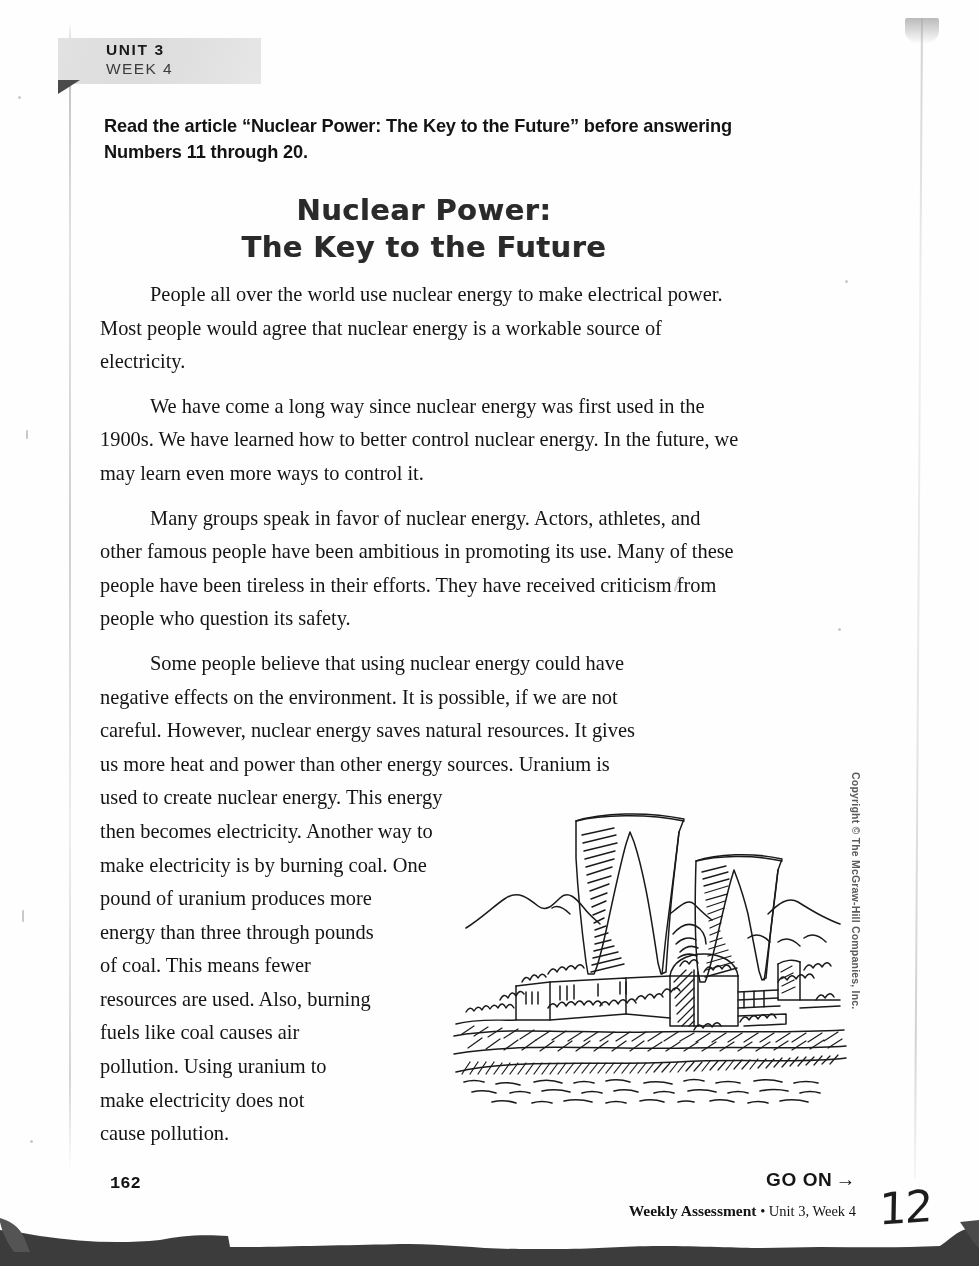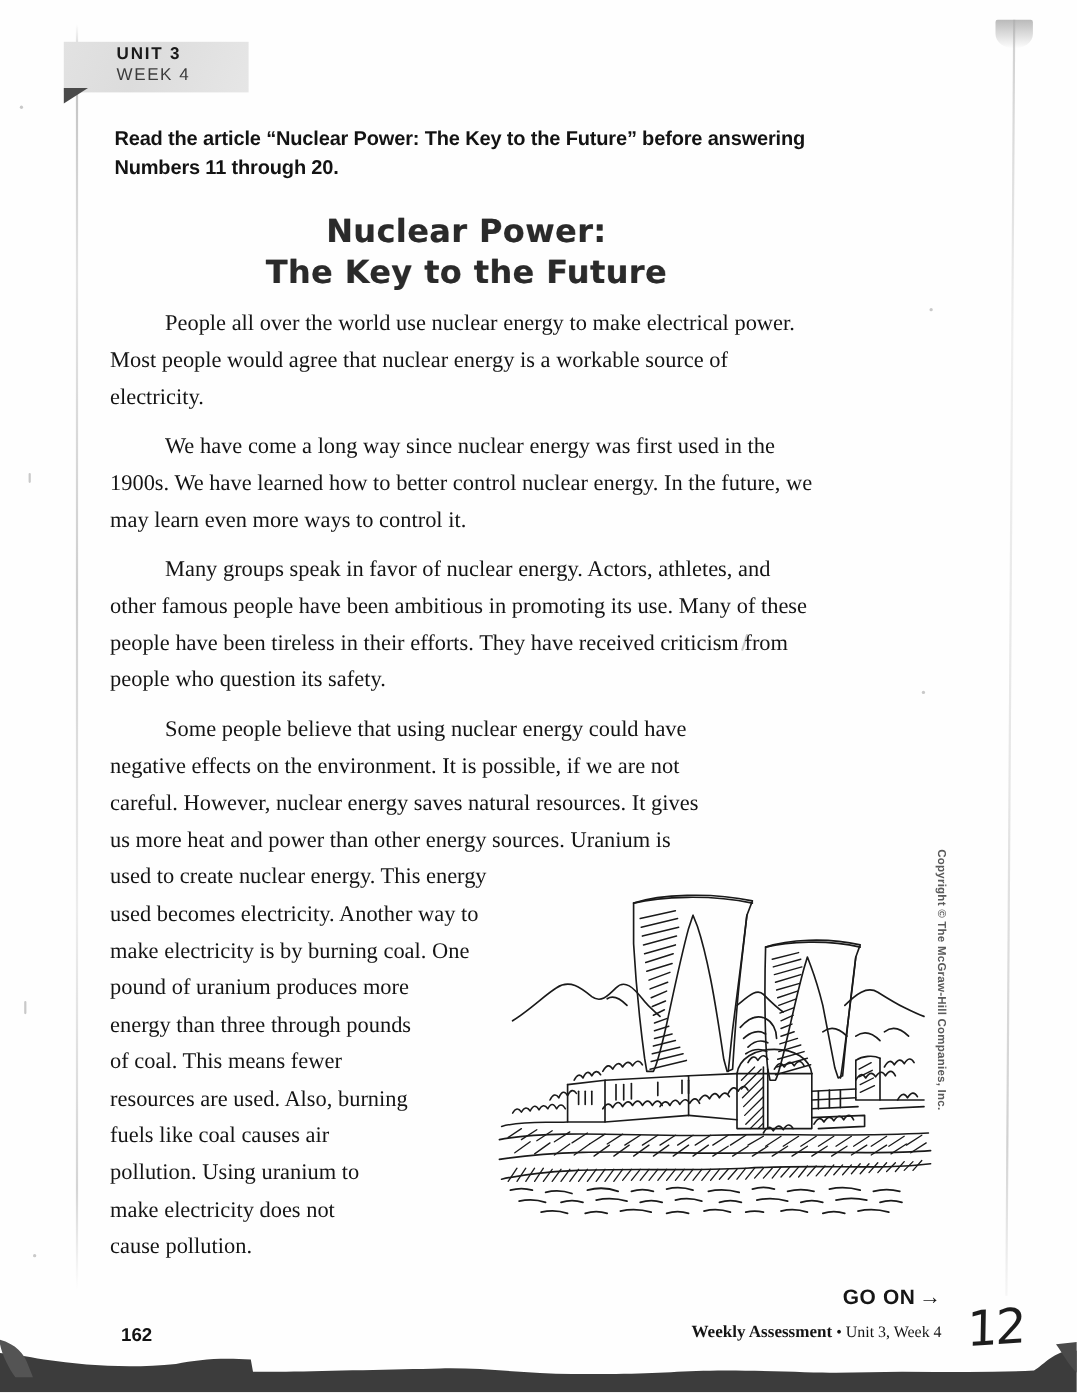--- a/index.html
+++ b/index.html
@@ -72,20 +72,21 @@
   }
 
   
   .unit-banner {
     position: absolute;
     left: 58px;
     top: 38px;
     width: 168px;
     height: 46px;
     background: linear-gradient(110deg, #e2e2e2 0%, #dcdcdc 40%, #e6e6e6 100%);
+    padding-left: 35px;
   }
   .unit-banner-text {
     position: absolute;
     left: 48px;
     top: 4px;
     font-family: "Liberation Sans", sans-serif;
     line-height: 1.08;
   }
   .unit-line-1 {
     font-size: 15.5px;
@@ -196,22 +197,22 @@
     font-size: 19px;
     letter-spacing: 0.6px;
     color: #161616;
     white-space: nowrap;
   }
   .go-on .arrow { font-weight: normal; font-size: 20px; margin-left: 3px; }
 
   .footer-page-num {
     position: absolute;
     left: 110px;
-    top: 1204px;
-    font-family: Liberation Sans, sans-serif;
+    top: 1174px;
+    font-family: Liberation Mono, monospace;
     font-weight: bold;
     font-size: 17px;
     color: #121212;
   }
   .footer-grade {
     position: absolute;
     left: 160px;
     top: 1205px;
     font-family: "Liberation Sans", sans-serif;
     font-size: 14.5px;
@@ -275,21 +276,21 @@
   <div class="article-body">
     <p>People all over the world use nuclear energy to make electrical power. Most people would agree that nuclear energy is a workable source of electricity.</p>
     <p>We have come a long way since nuclear energy was first used in the 1900s. We have learned how to better control nuclear energy. In the future, we may learn even more ways to control it.</p>
     <p>Many groups speak in favor of nuclear energy. Actors, athletes, and other famous people have been ambitious in promoting its use. Many of these people have been tireless in their efforts. They have received criticism from people who question its safety.</p>
     <p class="wrap-para">
       <span class="para-line first">Some people believe that using nuclear energy could have</span>
       <span class="para-line">negative effects on the environment. It is possible, if we are not</span>
       <span class="para-line">careful. However, nuclear energy saves natural resources. It gives</span>
       <span class="para-line">us more heat and power than other energy sources. Uranium is</span>
       <span class="para-line">used to create nuclear energy. This energy</span>
-      <span class="para-line">used becomes electricity. Another way to</span>
+      <span class="para-line">then becomes electricity. Another way to</span>
       <span class="para-line">make electricity is by burning coal. One</span>
       <span class="para-line">pound of uranium produces more</span>
       <span class="para-line">energy than three through pounds</span>
       <span class="para-line">of coal. This means fewer</span>
       <span class="para-line">resources are used. Also, burning</span>
       <span class="para-line">fuels like coal causes air</span>
       <span class="para-line">pollution. Using uranium to</span>
       <span class="para-line">make electricity does not</span>
       <span class="para-line">cause pollution.</span>
     </p>

